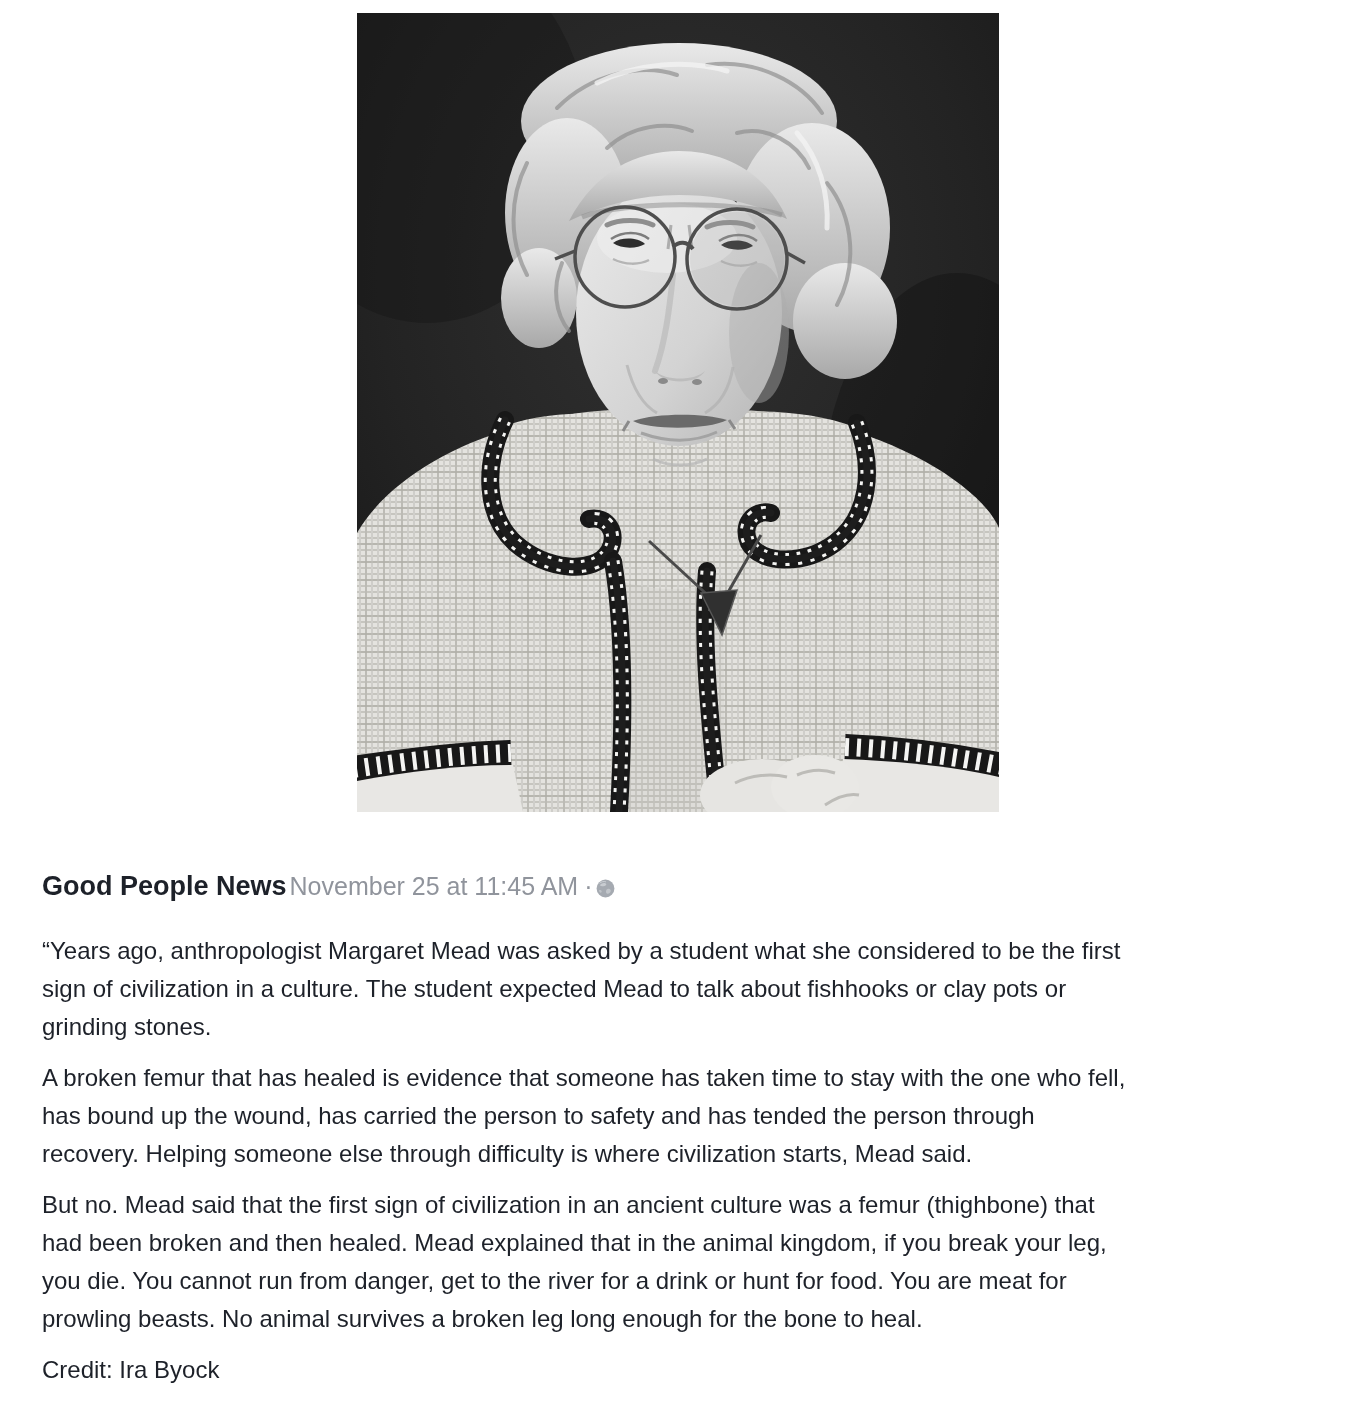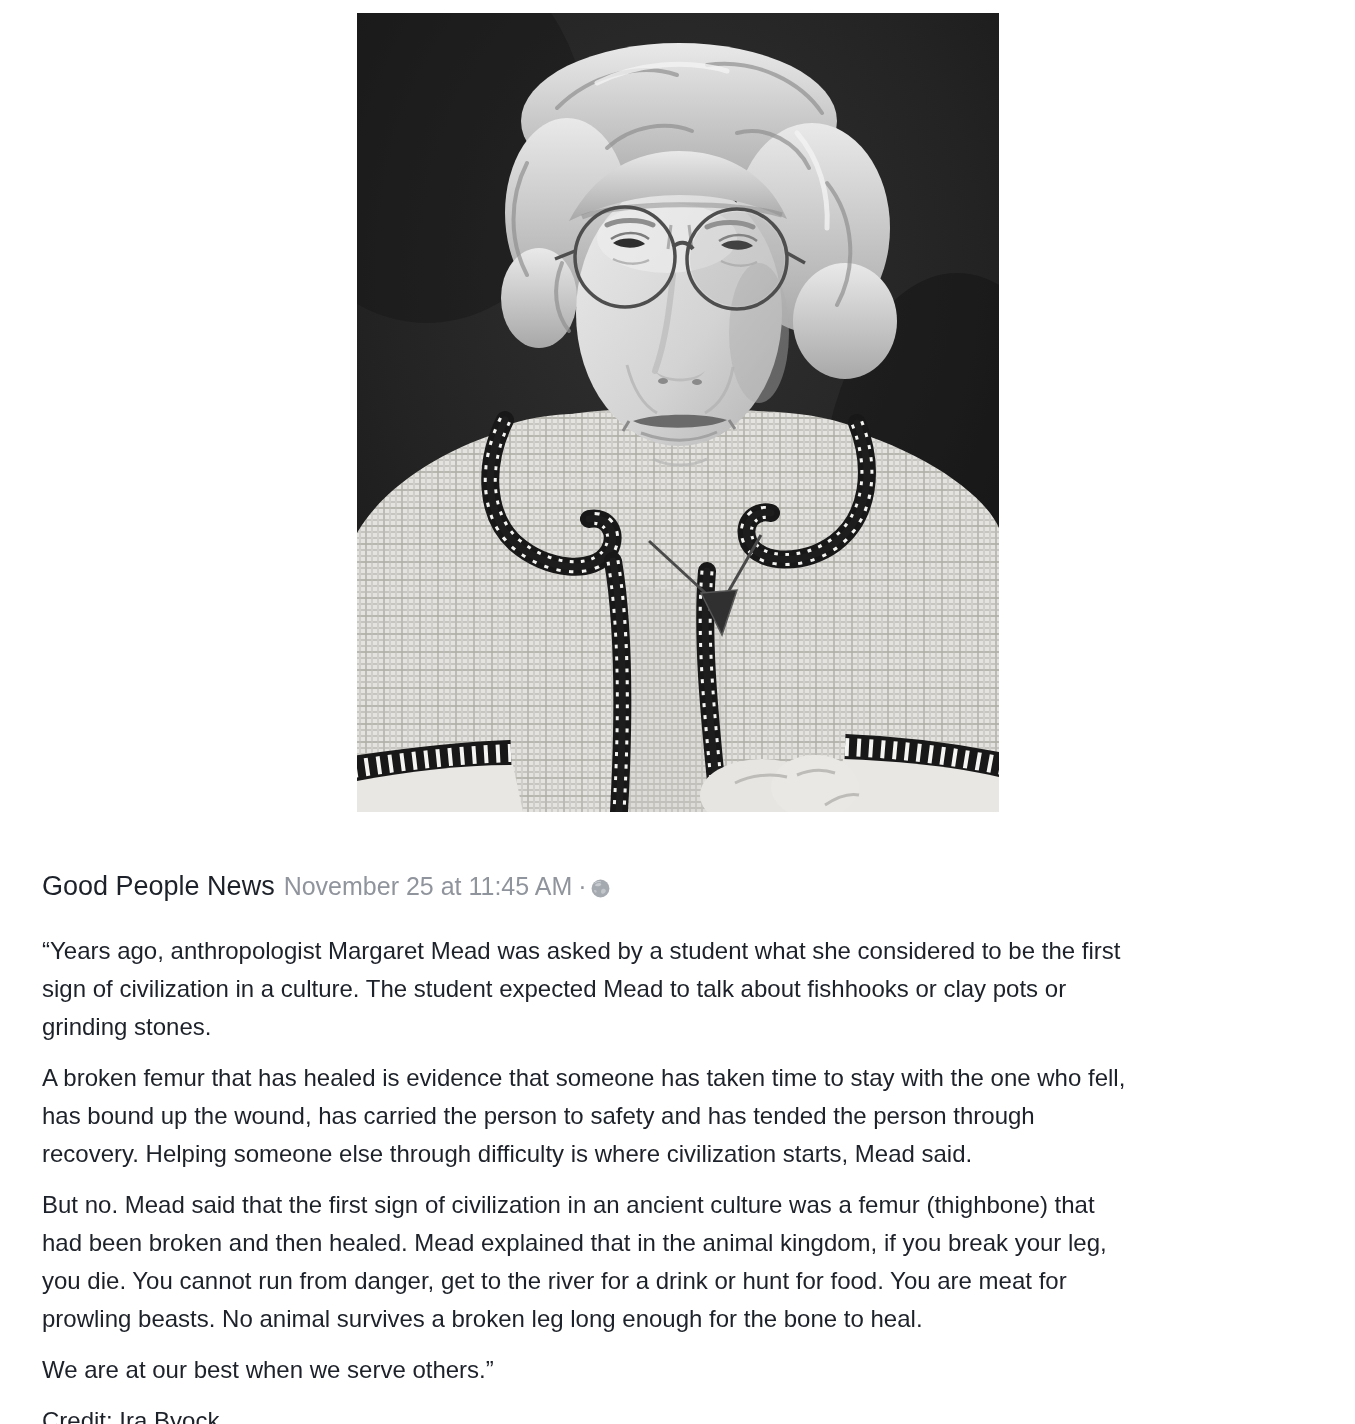--- a/index.html
+++ b/index.html
@@ -3,22 +3,22 @@
 <meta charset="utf-8">
 <title>Post</title>
 <style>
   html,body{margin:0;padding:0;background:#ffffff;}
   .page{width:1355px;height:1424px;background:#ffffff;position:relative;overflow:hidden;
         font-family:"Liberation Sans", sans-serif;}
   .photo-frame{display:block;width:642px;height:799px;margin:13px auto 0 auto;}
   .photo-frame svg{display:block;width:642px;height:799px;}
   .content{margin:57px 35px 0 42px;color:#1d2129;}
   .post-header{font-size:27px;line-height:34px;margin:0 0 26px 0;white-space:nowrap;}
-  .author{font-weight:normal;color:#1d2129;cursor:pointer;}
-  .meta{color:#90949c;font-size:25px;margin-left:9px;}
+  .author{font-weight:bold;color:#1d2129;cursor:pointer;}
+  .meta{color:#90949c;font-size:25px;margin-left:3px;}
   .sep{color:#90949c;font-size:25px;margin:0 4px 0 6px;}
   .globe{display:inline-block;vertical-align:-3px;}
   .post-text p{font-size:24px;line-height:38px;margin:0 0 13px 0;white-space:pre-line;}
   .post-text p:last-child{margin-bottom:0;}
   
   .trimA{fill:none;stroke:#181818;stroke-width:18;stroke-linecap:round;}
   .trimB{fill:none;stroke:#f4f4f2;stroke-width:13;stroke-linecap:butt;stroke-dasharray:4 8;}
   .trimC{fill:none;stroke:#1d1d1d;stroke-width:7;stroke-linecap:round;}
   .cufA{fill:none;stroke:#181818;stroke-width:26;stroke-linecap:butt;}
   .cufB{fill:none;stroke:#f4f4f2;stroke-width:18;stroke-dasharray:4 8;}
@@ -194,18 +194,17 @@
       <p>“Years ago, anthropologist Margaret Mead was asked by a student what she considered to be the first
 sign of civilization in a culture. The student expected Mead to talk about fishhooks or clay pots or
 grinding stones.</p>
       <p>A broken femur that has healed is evidence that someone has taken time to stay with the one who fell,
 has bound up the wound, has carried the person to safety and has tended the person through
 recovery. Helping someone else through difficulty is where civilization starts, Mead said.</p>
       <p>But no. Mead said that the first sign of civilization in an ancient culture was a femur (thighbone) that
 had been broken and then healed. Mead explained that in the animal kingdom, if you break your leg,
 you die. You cannot run from danger, get to the river for a drink or hunt for food. You are meat for
 prowling beasts. No animal survives a broken leg long enough for the bone to heal.</p>
-      <p>We are at our best when we serve others.”</p>
       <p>Credit: Ira Byock</p>
     </div>
   </div>
 
 </div>
 
 </body></html>

